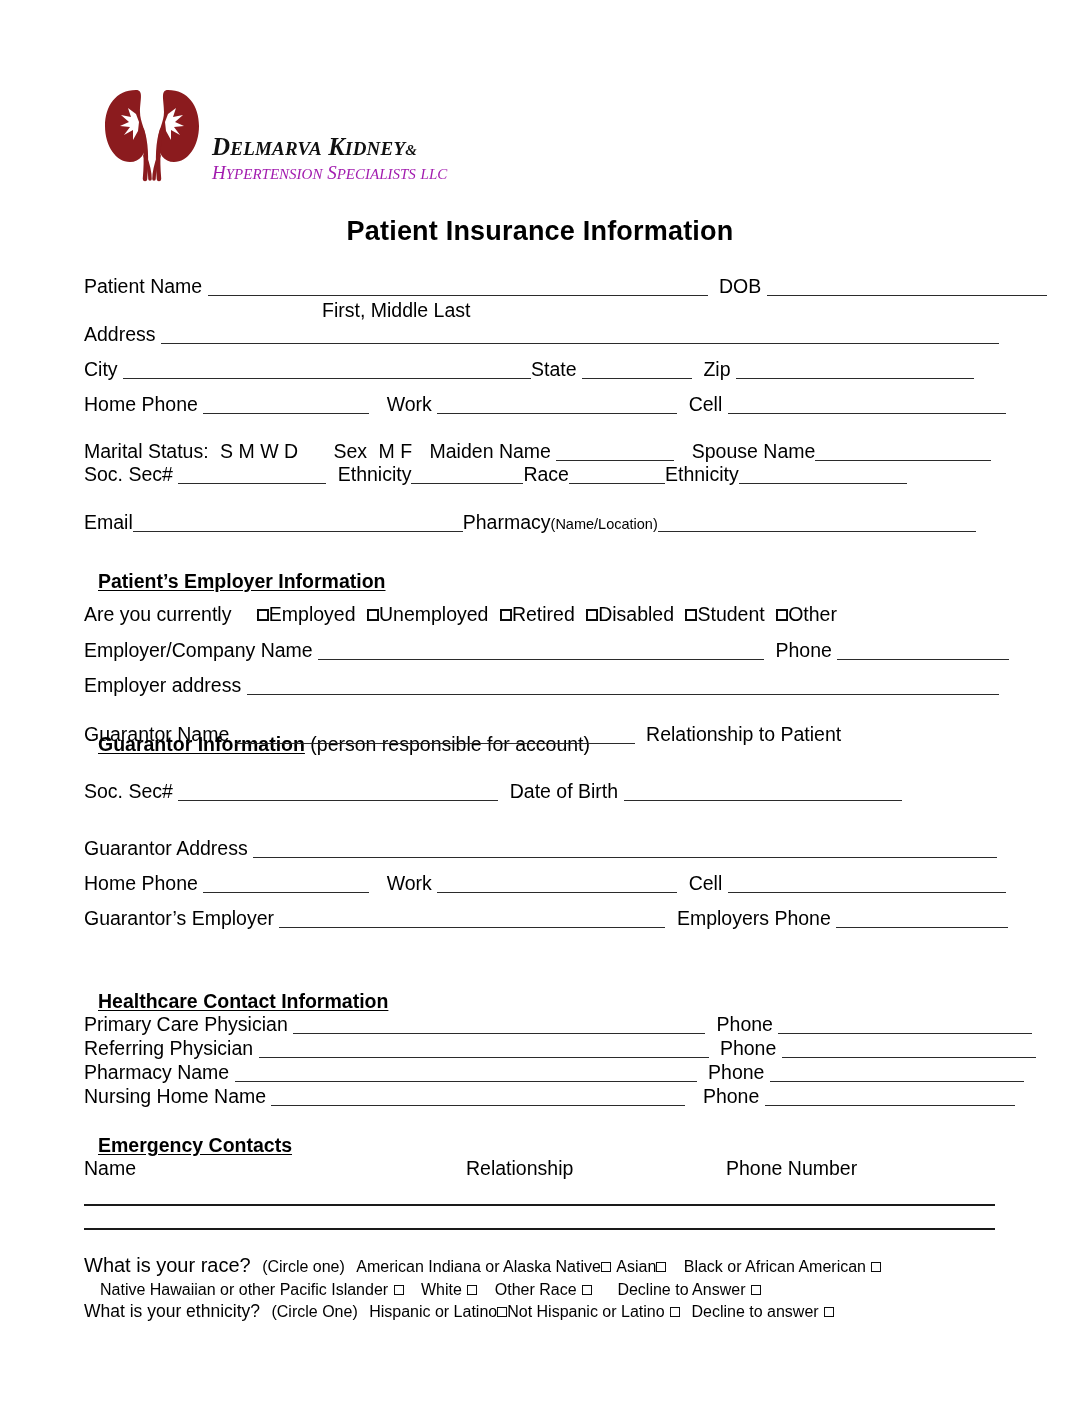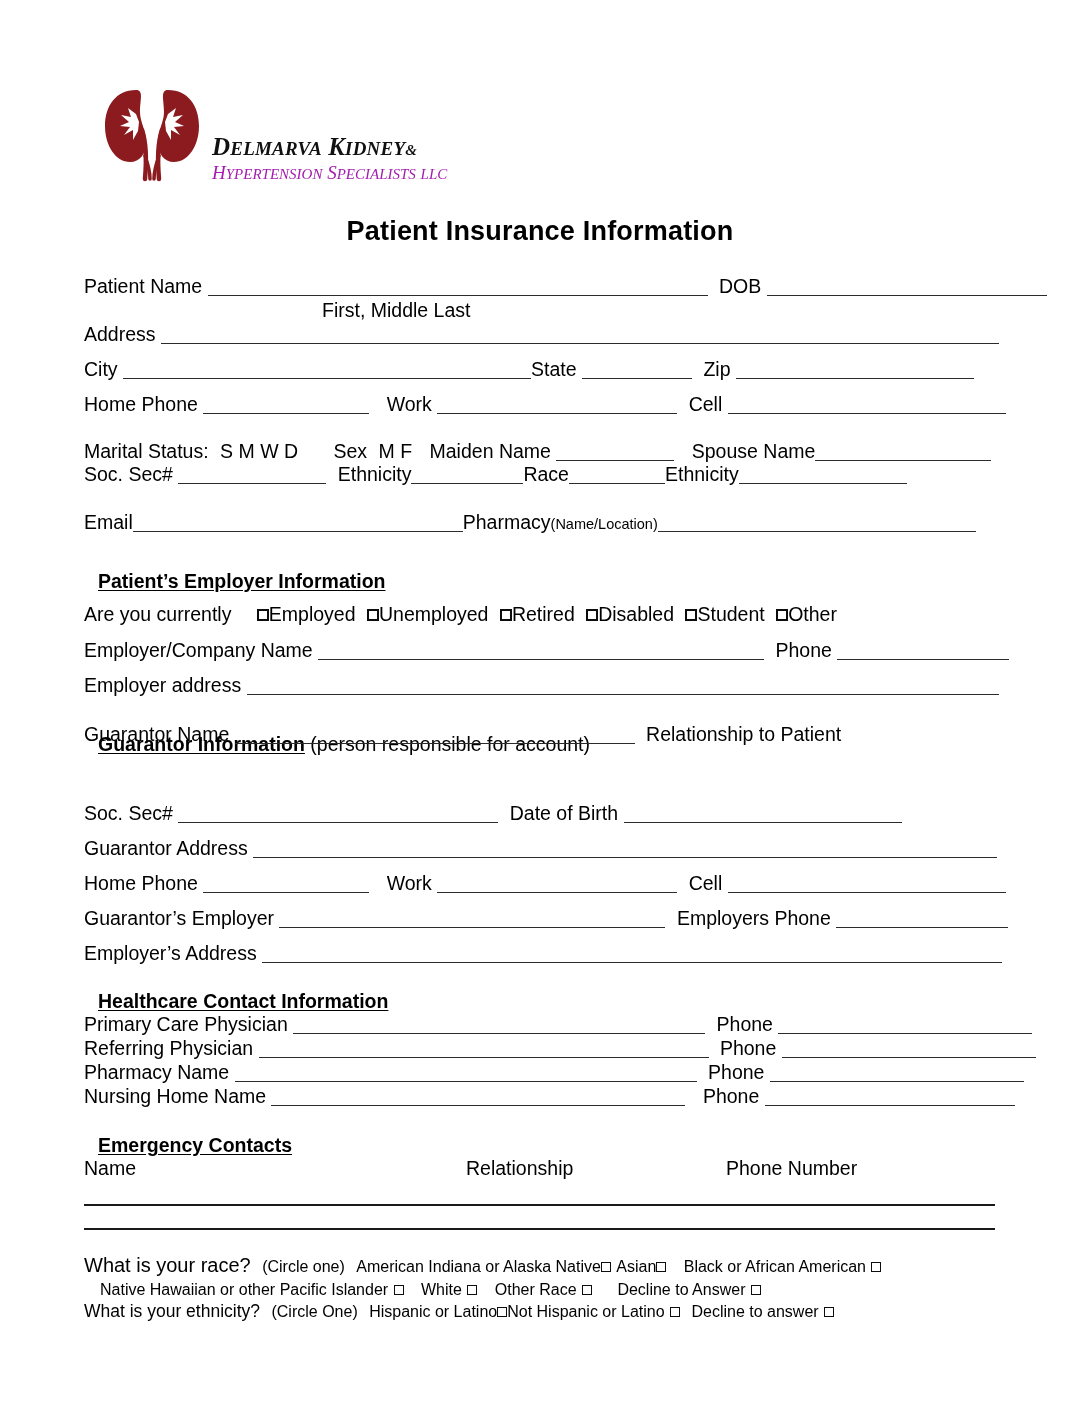--- a/index.html
+++ b/index.html
@@ -259,21 +259,21 @@
   <div class="sec-head" style="top:733px">
     <u>Guarantor Information</u><span class="plain"> (person responsible for account)</span>
   </div>
 
   <div class="row" style="top:724px">
     <span class="lbl">Guarantor Name</span>
     <span class="ul" style="width:400px"></span>
     <span class="sp2"></span><span class="lbl">Relationship to Patient</span>
   </div>
 
-  <div class="row" style="top:803px">
+  <div class="row" style="top:781px">
     <span class="lbl">Soc. Sec#</span>
     <span class="ul" style="width:320px"></span>
     <span class="sp2"></span><span class="lbl">Date of Birth</span>
     <span class="ul" style="width:278px"></span>
   </div>
 
   <div class="row" style="top:838px">
     <span class="lbl">Guarantor Address</span>
     <span class="ul" style="width:744px"></span>
   </div>
@@ -287,24 +287,20 @@
     <span class="ul" style="width:278px"></span>
   </div>
 
   <div class="row" style="top:908px">
     <span class="lbl">Guarantor’s Employer</span>
     <span class="ul" style="width:386px"></span>
     <span class="sp2"></span><span class="lbl">Employers Phone</span>
     <span class="ul" style="width:172px"></span>
   </div>
 
-  <div class="row" style="top:943px">
-    <span class="lbl">Employer’s Address</span>
-    <span class="ul" style="width:740px"></span>
-  </div>
 
   <div class="sec-head" style="top:990px">
     <u>Healthcare Contact Information</u>
   </div>
 
   <div class="row" style="top:1014px">
     <span class="lbl">Primary Care Physician</span>
     <span class="ul" style="width:412px"></span>
     <span class="sp2"></span><span class="lbl">Phone</span>
     <span class="ul" style="width:254px"></span>

